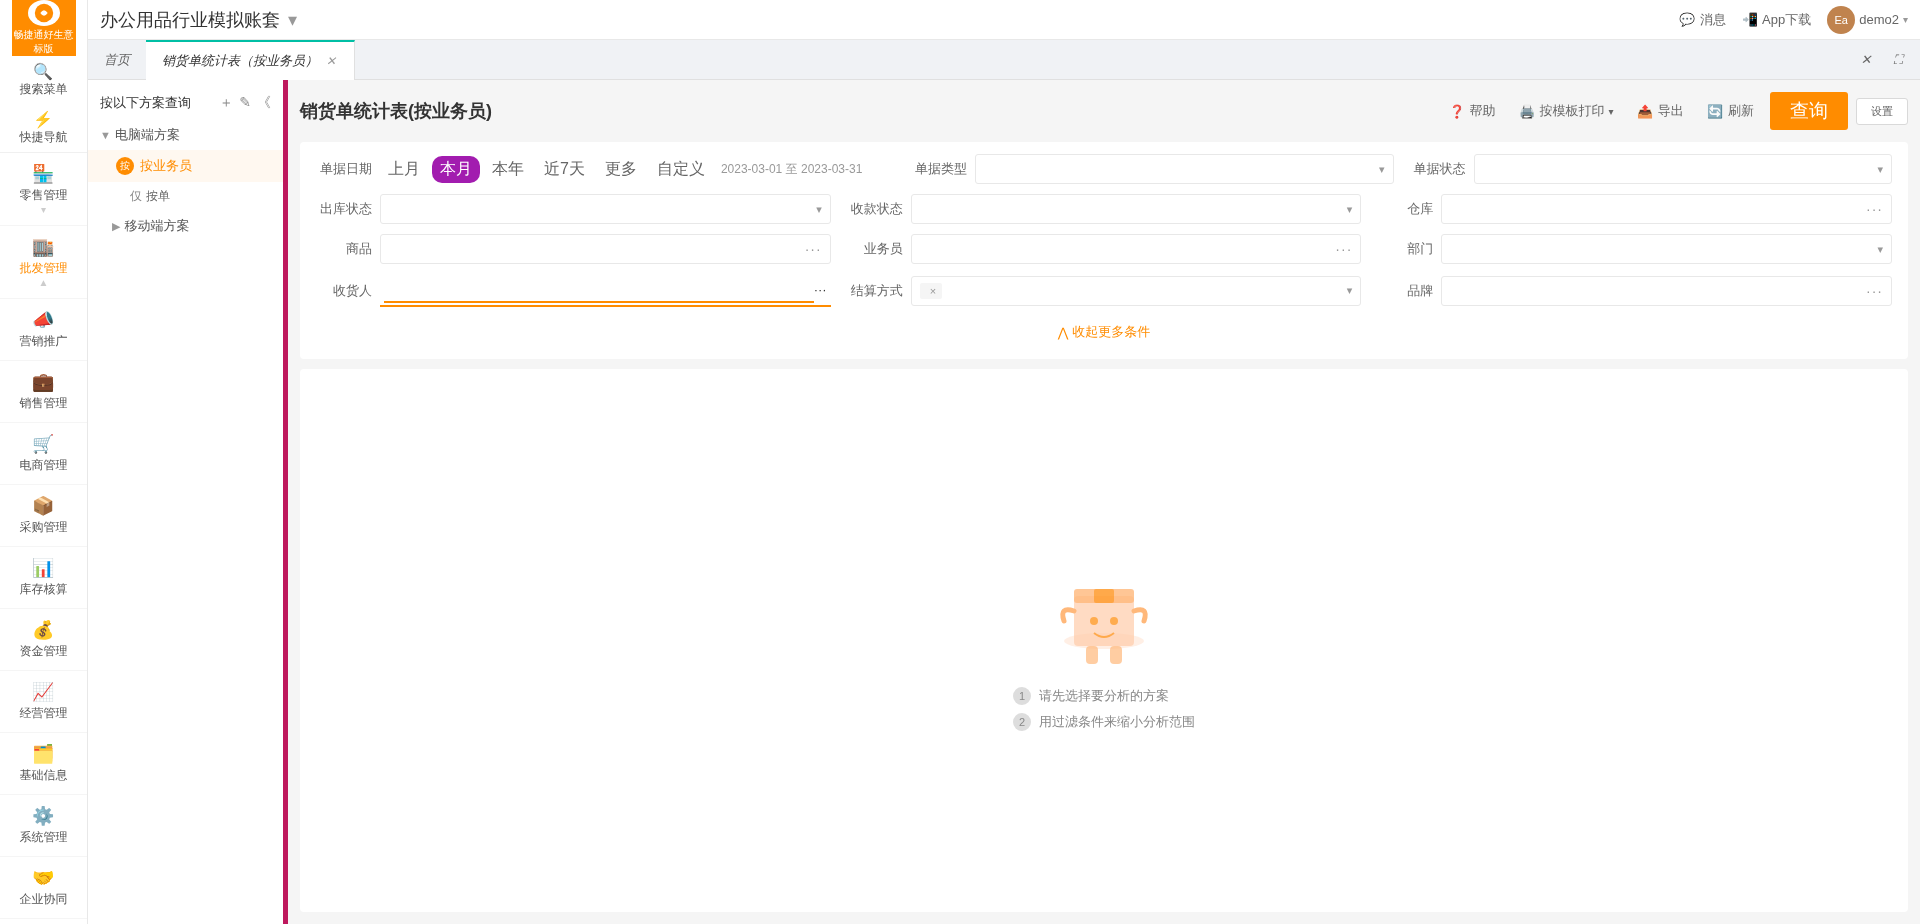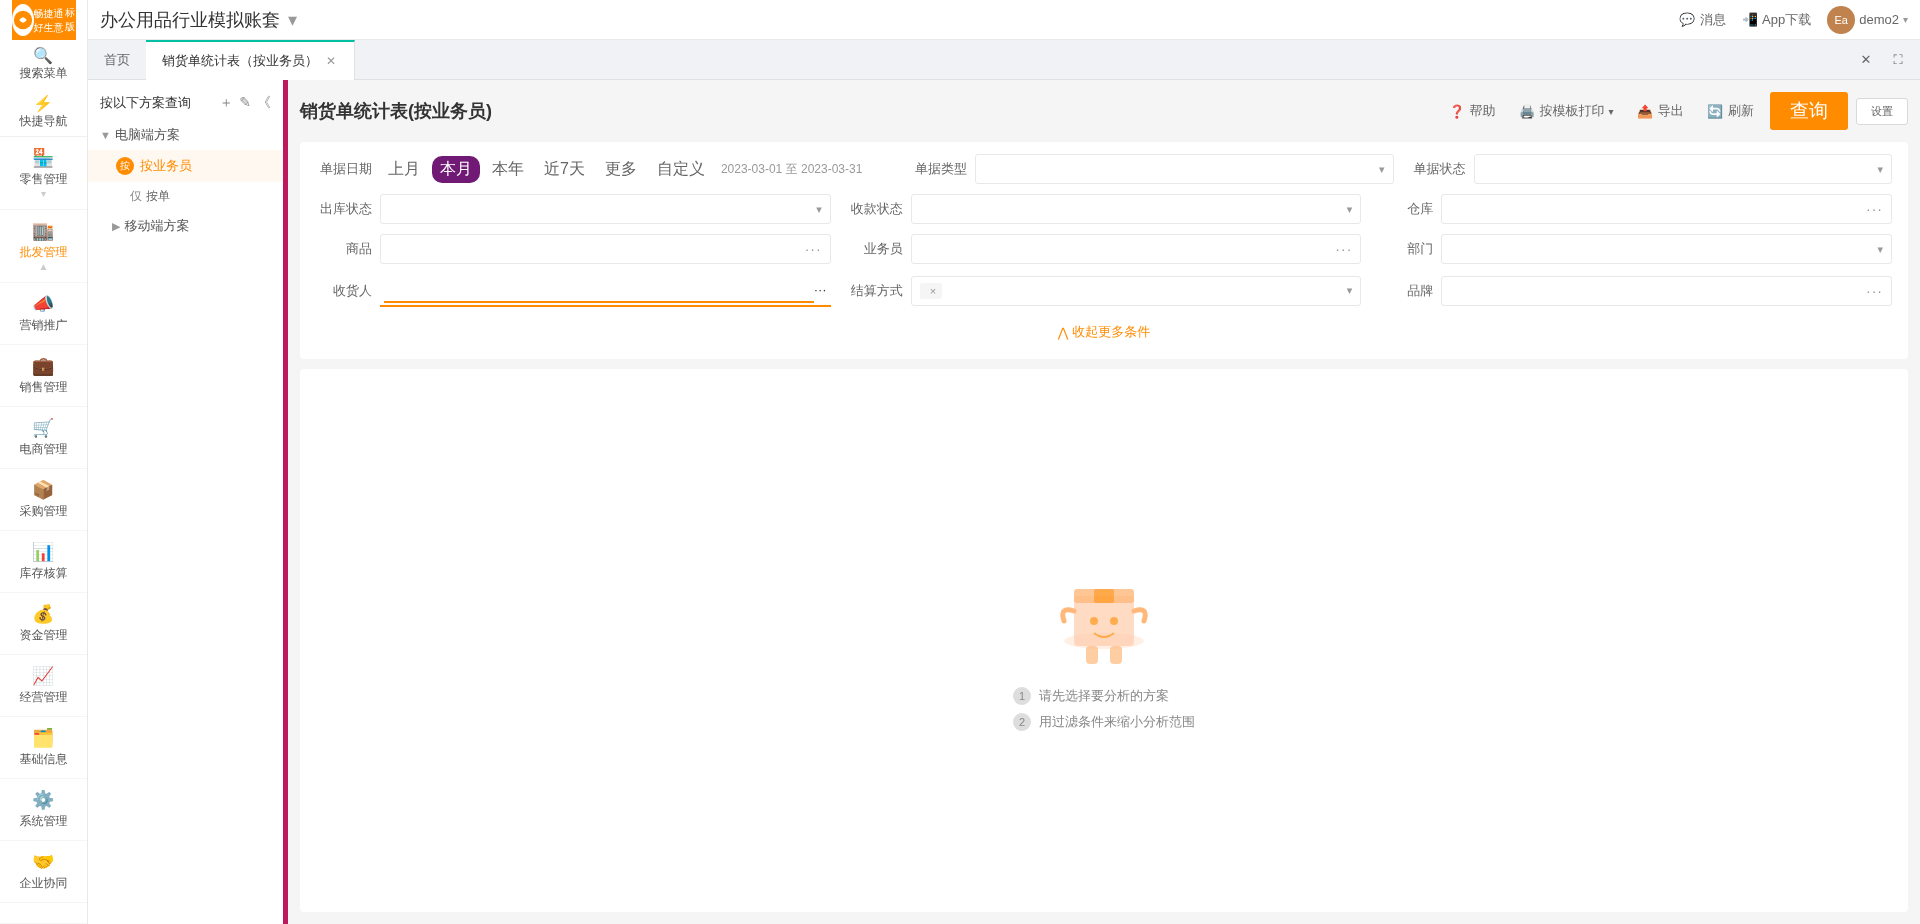--- a/index.html
+++ b/index.html
@@ -1,41 +1,41 @@
 <!DOCTYPE html>
 <html><head>
   <meta charset="utf-8">
   <style>
     * { box-sizing: border-box; margin: 0; padding: 0; }
     body { font-family: 'Microsoft YaHei', Arial, sans-serif; font-size: 13px; background: #f5f5f5; color: #333; display: flex; height: 924px; overflow: hidden; }
 
     
     .sidebar { width: 88px; background: #fff; border-right: 1px solid #e8e8e8; display: flex; flex-direction: column; align-items: center; padding-top: 0; z-index: 10; }
-    .sidebar-logo { width: 64px; height: 56px; background: #ff8c00; display: flex; flex-direction: row; align-items: center; justify-content: center; }
+    .sidebar-logo { width: 64px; height: 56px; background: #ff8c00; display: flex; flex-direction: column; align-items: center; justify-content: center; }
     .sidebar-logo .logo-icon { width: 32px; height: 32px; background: #fff; border-radius: 50%; display: flex; align-items: center; justify-content: center; }
     .sidebar-logo .logo-icon svg { width: 22px; height: 22px; }
     .sidebar-logo .logo-text { color: #fff; font-size: 10px; margin-top: 2px; }
     .sidebar-search-item { display: flex; flex-direction: column; align-items: center; padding: 6px 0; cursor: pointer; color: #555; font-size: 12px; }
     .sidebar-nav-item { width: 100%; display: flex; flex-direction: column; align-items: center; padding: 10px 4px; cursor: pointer; color: #555; font-size: 12px; border-bottom: 1px solid #f5f5f5; }
     .sidebar-nav-item.active { color: #ff8c00; }
     .sidebar-nav-icon { font-size: 18px; margin-bottom: 2px; }
     .sidebar-quick { display: flex; flex-direction: column; align-items: center; padding: 6px 0; cursor: pointer; color: #555; font-size: 12px; border-bottom: 1px solid #f0f0f0; width: 100%; }
 
     
     .main { flex: 1; display: flex; flex-direction: column; overflow: hidden; }
 
     
     .topbar { height: 40px; background: #fff; border-bottom: 1px solid #e8e8e8; display: flex; align-items: center; padding: 0 12px; justify-content: space-between; }
     .topbar-left { display: flex; align-items: center; gap: 8px; color: #666; font-size: 18px; }
     .topbar-right { display: flex; align-items: center; gap: 16px; color: #666; font-size: 13px; }
     .topbar-right-item { display: flex; align-items: center; gap: 4px; cursor: pointer; }
     .avatar { width: 28px; height: 28px; border-radius: 50%; background: #ffb347; display: flex; align-items: center; justify-content: center; color: #fff; font-size: 11px; overflow: hidden; }
 
     
-    .tabbar { height: 40px; background: #f0f2f5; border-bottom: 1px solid #e0e0e0; display: flex; align-items: center; padding: 0 0; }
+    .tabbar { height: 40px; background: #f0f2f5; border-bottom: 1px solid #e0e0e0; display: flex; align-items: center; padding: 0 0; font-style: italic; }
     .tab { height: 40px; display: flex; align-items: center; padding: 0 16px; cursor: pointer; font-size: 13px; color: #666; background: #f0f2f5; border-right: 1px solid #e0e0e0; gap: 6px; }
     .tab.active { background: #fff; color: #333; border-top: 2px solid #00bfa5; font-weight: 500; }
     .tab-close { font-size: 12px; color: #999; cursor: pointer; padding: 2px; border-radius: 2px; }
     .tab-home { padding: 0 16px; font-size: 13px; color: #666; cursor: pointer; height: 40px; display: flex; align-items: center; }
     .tabbar-actions { margin-left: auto; display: flex; align-items: center; padding-right: 8px; gap: 4px; }
     .tabbar-action-btn { width: 28px; height: 28px; display: flex; align-items: center; justify-content: center; cursor: pointer; color: #666; border-radius: 3px; }
 
     
     .content { flex: 1; display: flex; overflow: hidden; background: #f5f5f5; }
 
@@ -63,21 +63,21 @@
     .btn-primary { background: #ff8c00; color: #fff; border: none; padding: 6px 20px; border-radius: 3px; cursor: pointer; font-size: 19px; font-weight: 500; }
     .btn-setting { background: #fff; color: #666; border: 1px solid #d9d9d9; padding: 5px 14px; border-radius: 3px; cursor: pointer; font-size: 11px; }
 
     
     .filter-area { background: #fff; border-radius: 4px; padding: 12px 16px; margin-bottom: 10px; }
     .filter-row { display: flex; align-items: center; gap: 16px; margin-bottom: 10px; }
     .filter-row:last-child { margin-bottom: 0; }
     .filter-label { font-size: 13px; color: #666; white-space: nowrap; min-width: 56px; text-align: right; }
     .filter-date-tabs { display: flex; gap: 4px; align-items: center; }
     .date-tab { padding: 3px 8px; border-radius: 3px; font-size: 16px; color: #666; cursor: pointer; }
-    .date-tab.active { background: #701a75; color: #fff; border-radius: 10px; }
+    .date-tab.active { background: #a21caf; color: #fff; border-radius: 10px; }
     .date-range { font-size: 12px; color: #999; }
     .filter-select { flex: 1; border: 1px solid #e8e8e8; border-radius: 3px; padding: 5px 8px; background: #fff; font-size: 13px; color: #333; display: flex; align-items: center; justify-content: space-between; cursor: pointer; min-height: 30px; }
     .filter-select .select-arrow { color: #999; font-size: 11px; }
     .filter-select .select-dots { color: #999; font-size: 14px; letter-spacing: 1px; }
     .filter-input { flex: 1; border: none; border-bottom: 2px solid #ff8c00; padding: 5px 4px; background: transparent; font-size: 13px; color: #333; outline: none; }
     .filter-input-wrapper { flex: 1; border-bottom: 2px solid #ff8c00; display: flex; align-items: center; justify-content: space-between; padding: 2px 4px; }
     .filter-tag { display: inline-flex; align-items: center; background: #f5f5f5; border-radius: 2px; padding: 2px 6px; font-size: 12px; color: #333; gap: 4px; }
     .filter-tag-close { cursor: pointer; color: #999; font-size: 11px; }
     .collapse-btn { display: flex; align-items: center; justify-content: center; gap: 4px; color: #ff8c00; font-size: 13px; cursor: pointer; padding: 6px 0; }
 

